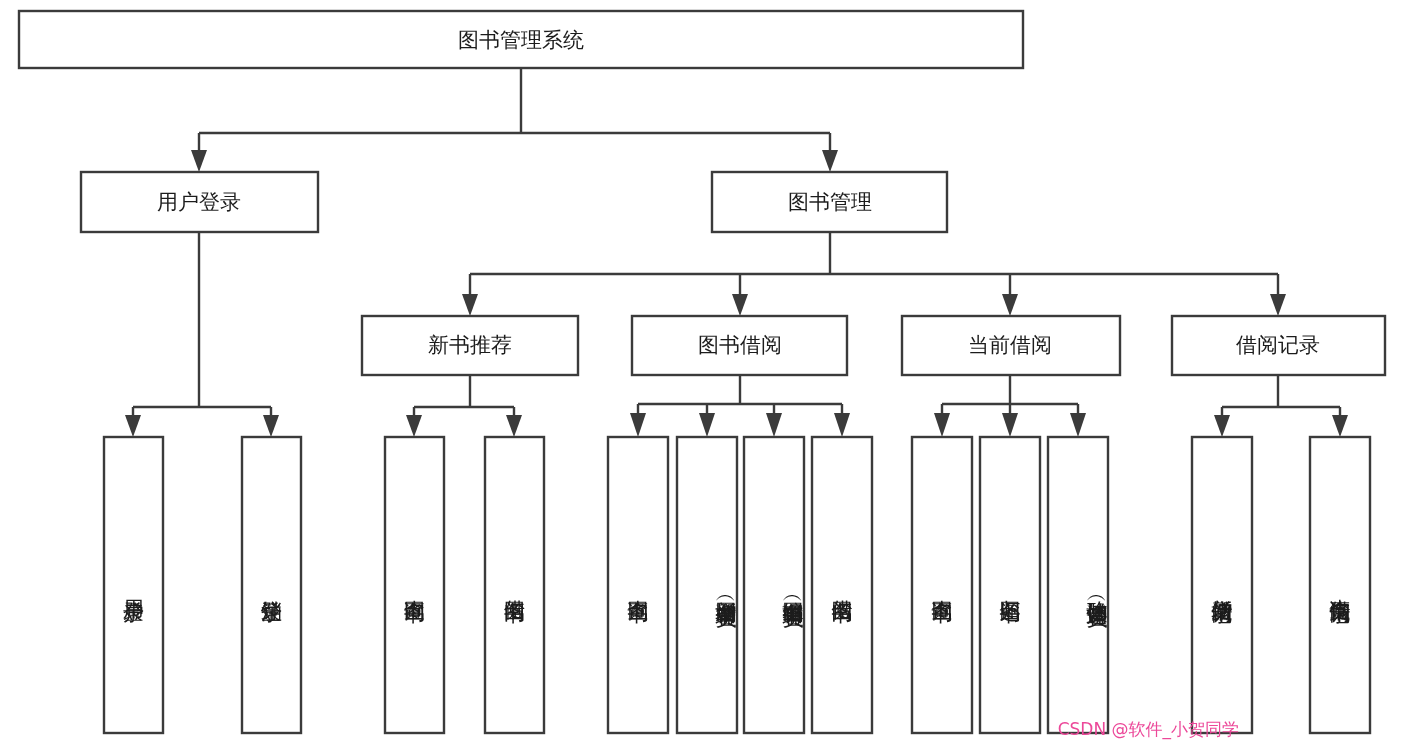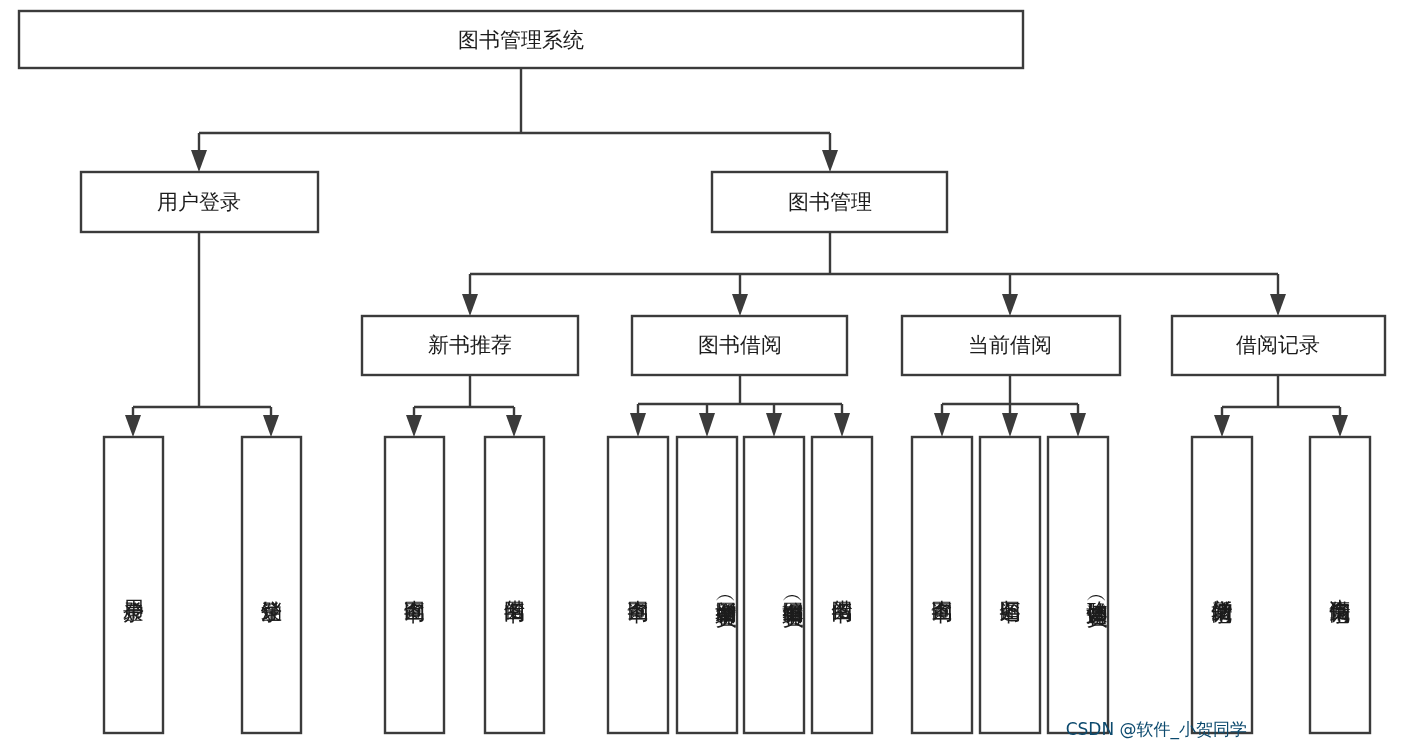--- a/index.html
+++ b/index.html
@@ -61,25 +61,25 @@
     justify-content: center;
     letter-spacing: 1px;
     white-space: nowrap;
     pointer-events: none;
   }
   .vert-label.center {
     align-items: center;
   }
   .watermark {
     position: absolute;
-    right: 12px;
+    right: 20px;
     bottom: 6px;
     font-family: "DejaVu Sans", "Liberation Sans", sans-serif;
     font-size: 17px;
-    color: #0c4a6e;
+    color: #ec4899;
     white-space: nowrap;
     user-select: none;
   }
 </style>
 </head>
 <body>
 
 <div id="diagram-root">
 
   <svg id="flow-svg" viewBox="0 0 1405 747">

